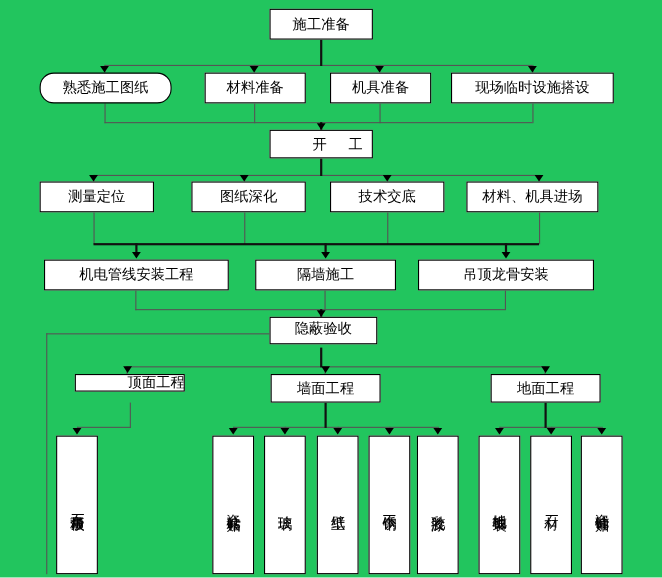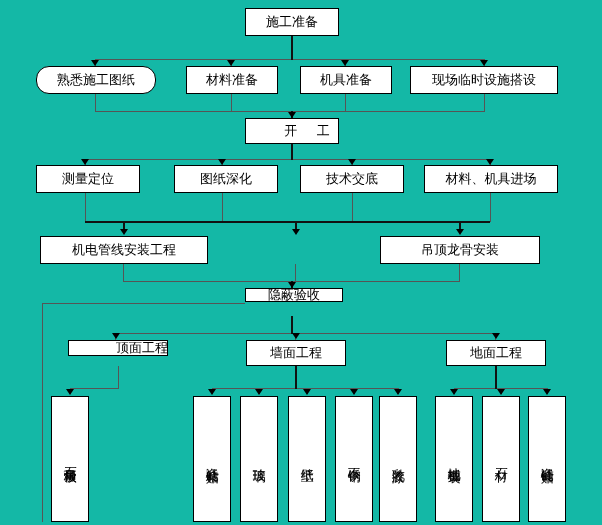--- a/index.html
+++ b/index.html
@@ -7,21 +7,21 @@
     padding: 0;
     background: #ffffff;
   }
   body {
     font-family: "Liberation Sans", "DejaVu Sans", sans-serif;
   }
   #chart {
     position: relative;
     width: 602px;
     height: 525px;
-    background: #14b8a6;
+    background: #22c55e;
     overflow: hidden;
   }
   .node {
     position: absolute;
     box-sizing: border-box;
     border: 1px solid #000000;
     background: #ffffff;
     display: flex;
     align-items: center;
     justify-content: center;
@@ -131,45 +131,46 @@
   <div class="v" style="left:352px;top:159px;height:6px;"></div>
   <div class="v" style="left:490px;top:159px;height:6px;"></div>
   <div class="arrow" style="left:81px;top:159px;"></div>
   <div class="arrow" style="left:218px;top:159px;"></div>
   <div class="arrow" style="left:348px;top:159px;"></div>
   <div class="arrow" style="left:486px;top:159px;"></div>
 
   <div class="node" style="left:36px;top:165px;width:104px;height:28px;">测量定位</div>
   <div class="node" style="left:174px;top:165px;width:104px;height:28px;">图纸深化</div>
   <div class="node" style="left:300px;top:165px;width:104px;height:28px;text-align:center;">技术交底</div>
-  <div class="node" style="left:424px;top:165px;width:134px;height:28px;">材料、机具进场</div>
+  <div class="node" style="left:424px;top:165px;width:120px;height:28px;">材料、机具进场</div>
 
   <div class="v" style="left:85px;top:193px;height:29px;"></div>
   <div class="v" style="left:222px;top:193px;height:29px;"></div>
   <div class="v" style="left:352px;top:193px;height:29px;"></div>
   <div class="v" style="left:490px;top:193px;height:29px;"></div>
   <div class="hk" style="left:85px;top:221px;width:405px;"></div>
   <div class="vk" style="left:123px;top:221px;height:12px;"></div>
   <div class="vk" style="left:295px;top:221px;height:12px;"></div>
   <div class="vk" style="left:459px;top:221px;height:12px;"></div>
   <div class="arrow" style="left:120px;top:229px;"></div>
   <div class="arrow" style="left:292px;top:229px;"></div>
   <div class="arrow" style="left:456px;top:229px;"></div>
 
   <div class="node" style="left:40px;top:236px;width:168px;height:28px;">机电管线安装工程</div>
+  <div class="node" style="left:232px;top:236px;width:128px;height:28px;">隔墙施工</div>
   <div class="node" style="left:380px;top:236px;width:160px;height:28px;">吊顶龙骨安装</div>
 
   <div class="v" style="left:123px;top:264px;height:18px;"></div>
   <div class="v" style="left:295px;top:264px;height:18px;"></div>
   <div class="v" style="left:459px;top:264px;height:18px;"></div>
   <div class="h" style="left:123px;top:281px;width:336px;"></div>
   <div class="vk" style="left:291px;top:281px;height:8px;"></div>
   <div class="arrow" style="left:288px;top:282px;"></div>
 
-  <div class="node" style="left:245px;top:288px;width:98px;height:14px;">隐蔽验收</div>
+  <div class="node" style="left:245px;top:288px;width:98px;height:25px;font-family:Liberation Mono, monospace;">隐蔽验收</div>
 
   <div class="h" style="left:42px;top:303px;width:203px;"></div>
   <div class="v" style="left:42px;top:303px;height:219px;"></div>
 
   <div class="vk" style="left:291px;top:316px;height:18px;"></div>
   <div class="h" style="left:115px;top:333px;width:380px;"></div>
   <div class="v" style="left:115px;top:333px;height:7px;"></div>
   <div class="v" style="left:295px;top:333px;height:7px;"></div>
   <div class="v" style="left:495px;top:333px;height:7px;"></div>
   <div class="arrow" style="left:112px;top:333px;"></div>

